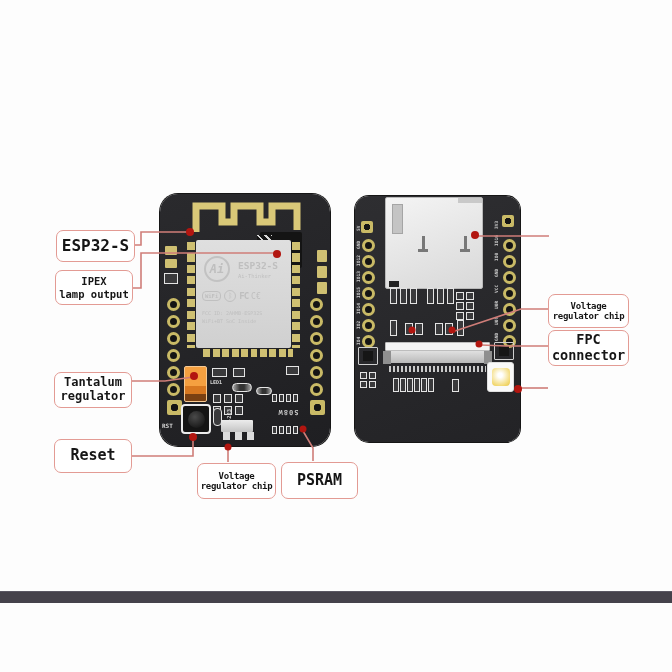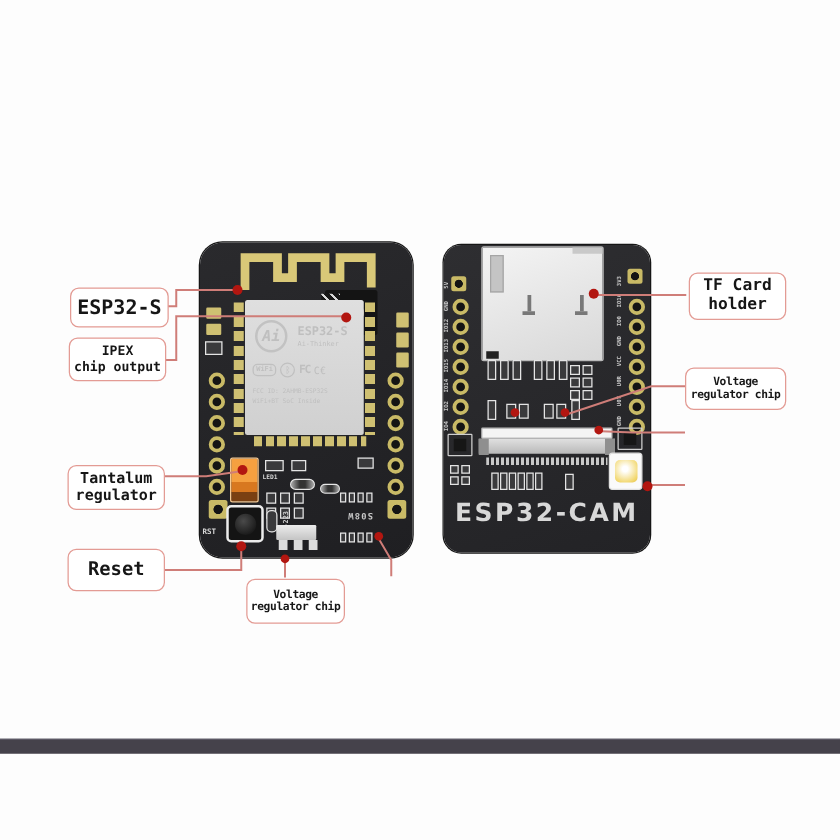--- a/index.html
+++ b/index.html
@@ -295,21 +295,20 @@
         <div class="opad" style="width:6px;height:14px;"></div>
       <div class="opad" style="width:6px;height:14px;"></div>
         <div class="opad" style="width:6px;height:14px;"></div>
     </div>
     <div class="abs opad" style="left:97px;top:183px;width:7px;height:13px;"></div>
 
     <div id="flash-lamp">
         <div></div>
       </div>
 
-    <div id="esp32cam-title">ESP32-CAM</div>
   </div>
 
   <svg class="overlay" width="672" height="672">
     <g fill="none" stroke="#cf7d78" stroke-width="1.6">
       <polyline points="132,245 141,245 141,232 189,232"></polyline>
       <polyline points="131,288 141,288 141,253 275,253"></polyline>
       <polyline points="129,381 165,381 193,377"></polyline>
       <polyline points="130,456 193,456 193,439"></polyline>
       <polyline points="228,462 228,448"></polyline>
       <polyline points="313,461 313,448 303,431"></polyline>
@@ -331,36 +330,39 @@
         <circle cx="479" cy="344" r="3.5"></circle>
       <circle cx="518" cy="389" r="4"></circle>
     </g>
   </svg>
 
   <div class="callout" style="left:56px;top:230px;width:77px;height:30px;font-size:16px;">
     <span>ESP32-S</span>
   </div>
   <div class="callout" style="left:55px;top:270px;width:76px;height:33px;font-size:10.5px;text-align:center;">
     <span>IPEX</span>
-    <span>chip output</span>
+    <span>lamp output</span>
   </div>
   <div class="callout" style="left:54px;top:372px;width:76px;height:34px;font-size:12px;">
     <span>Tantalum</span>
     <span>regulator</span>
   </div>
   <div class="callout" style="left:54px;top:439px;width:76px;height:32px;font-size:15px;text-align:center;">
     <span>Reset</span>
   </div>
   <div class="callout" style="left:197px;top:463px;width:77px;height:34px;font-size:9px;letter-spacing:-0.3px;">
     <span>Voltage</span>
     <span>regulator chip</span>
   </div>
-  <div class="callout" style="left:551px;top:218px;width:76px;height:36px;font-size:13px;">
-    <span>TF Card</span>
-    <span>holder</span>
+  <div class="callout" style="left:281px;top:462px;width:75px;height:35px;font-size:15px;">
+    <span>PSRAM</span>
   </div>
   <div class="callout" style="left:548px;top:294px;width:79px;height:32px;font-size:9px;letter-spacing:-0.3px;">
     <span>Voltage</span>
     <span>regulator chip</span>
   </div>
+  <div class="callout" style="left:548px;top:330px;width:79px;height:34px;font-size:13.5px;">
+    <span>FPC</span>
+    <span>connector</span>
+  </div>
 
   <div id="bottom-bar"></div>
 </div>
 
 </body></html>

